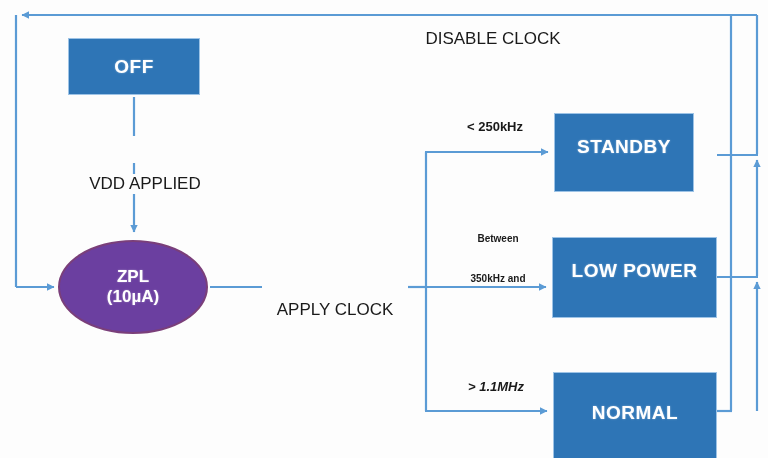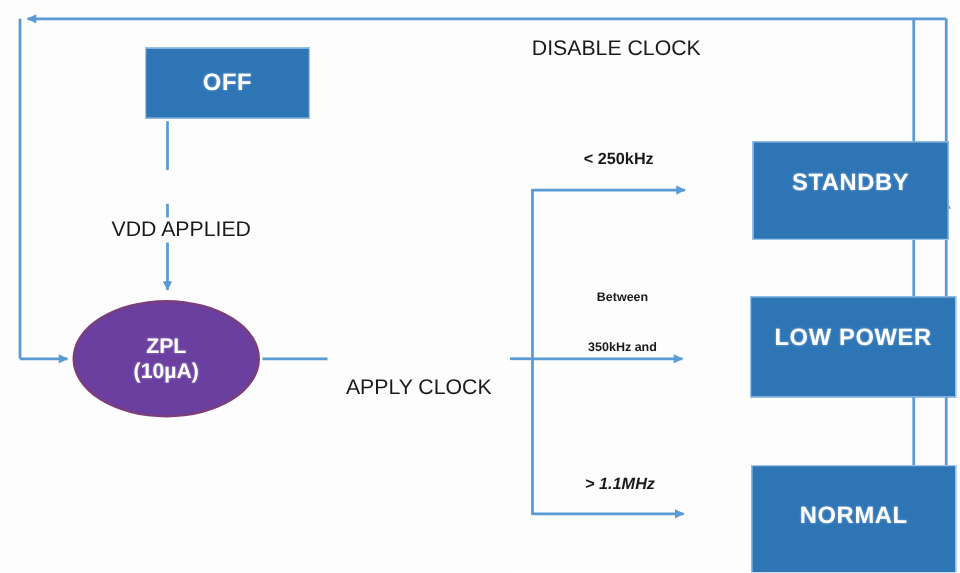--- a/index.html
+++ b/index.html
@@ -24,21 +24,20 @@
   .node {
     position: absolute;
     display: flex;
     align-items: center;
     justify-content: center;
     box-sizing: border-box;
   }
   .node.box {
     background: #2E75B6;
     border: 1px solid #9dc3e6;
-    margin-left: 48px;
   }
   .node.box .node-label {
     color: #ffffff;
     font-weight: bold;
     letter-spacing: 0.5px;
     text-shadow: 0 0 2px rgba(255,255,255,0.45);
   }
   .node.ellipse {
     background: #6B3FA0;
     border: 2px solid #7a3f7a;
@@ -124,21 +123,21 @@
 
   <div class="node box" style="left:68px; top:38px; width:132px; height:57px;">
     <span class="node-label" style="font-size:19px;">OFF</span>
   </div>
 
   <div class="node ellipse" style="left:58px; top:240px; width:150px; height:94px;">
     <span class="node-label" style="font-size:17px;">ZPL</span>
     <span class="node-label" style="font-size:17px;">(10µA)</span>
   </div>
 
-  <div class="node box" style="left:554px; top:113px; width:157px; height:79px;">
+  <div class="node box" style="left:554px; top:113px; width:140px; height:79px;">
     <span class="node-label" style="font-size:19px; position:relative; top:-6px;">STANDBY</span>
   </div>
 
   <div class="node box" style="left:552px; top:237px; width:165px; height:81px;">
     <span class="node-label" style="font-size:19px; position:relative; top:-7px;">LOW POWER</span>
   </div>
 
   <div class="node box" style="left:553px; top:372px; width:164px; height:100px;">
     <span class="node-label" style="font-size:19px; position:relative; top:-9px;">NORMAL</span>
   </div>

